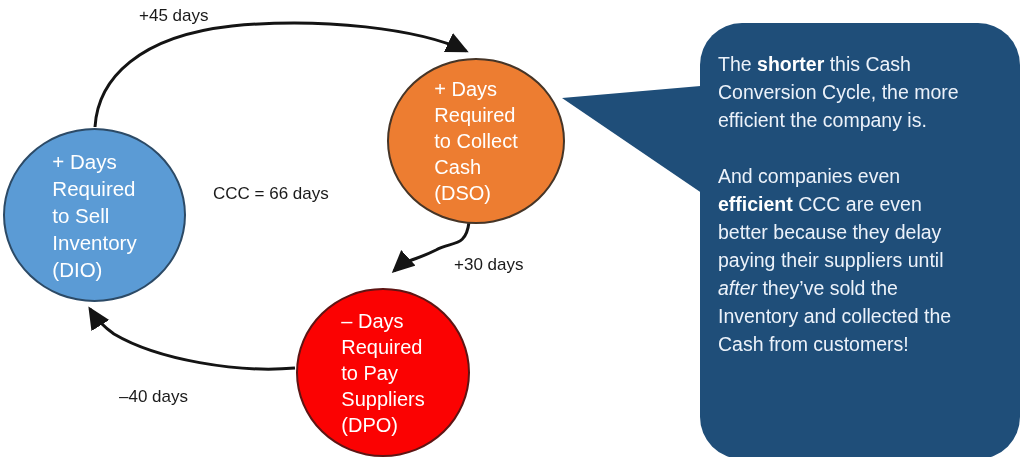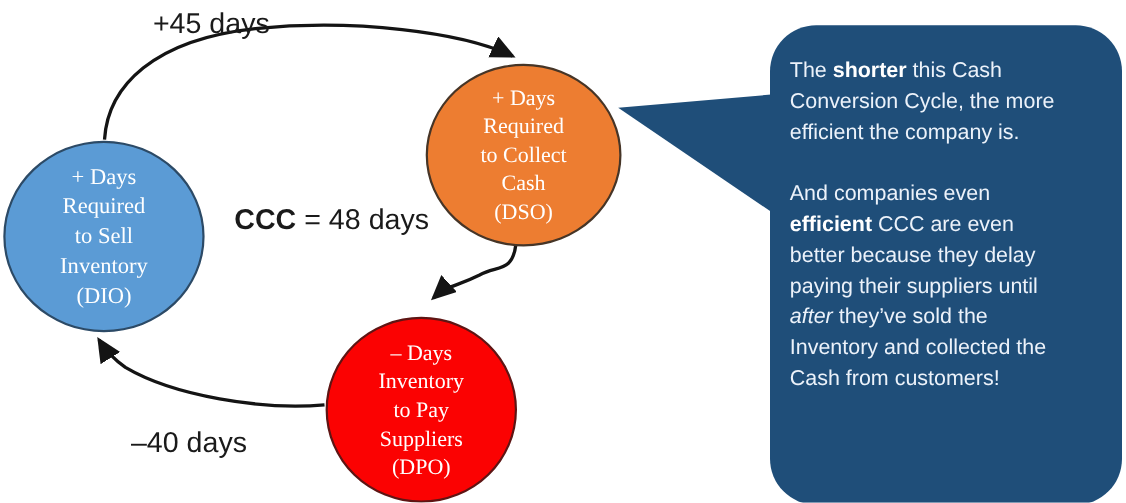--- a/index.html
+++ b/index.html
@@ -4,35 +4,35 @@
 <style>
   html,body{margin:0;padding:0;background:#ffffff;}
   .stage{
     position:relative;width:1024px;height:457px;overflow:hidden;
     background:#ffffff;
     font-family:"Liberation Sans",sans-serif;
   }
   .arrows-layer{position:absolute;left:0;top:0;width:1024px;height:457px;}
   .node{
     position:absolute;border-radius:50%;
-    display:flex;align-items:center;justify-content:center;text-align:center;
-    color:#ffffff;font-size:20px;line-height:26px;font-family:Liberation Serif, serif;
+    display:flex;align-items:center;justify-content:center;text-align:left;
+    color:#ffffff;font-size:20px;line-height:26px;
   }
   .node-label{white-space:pre-line;}
   .node-dio{left:3px;top:128px;width:179px;height:170px;background:#5B9BD5;border:2px solid #2C4A66;font-size:20.5px;line-height:27px;}
   .node-dso{left:387px;top:58px;width:174px;height:162px;background:#ED7D31;border:2px solid #463527;}
   .node-dpo{left:296px;top:288px;width:170px;height:165px;background:#FB0202;border:2px solid #5E1514;}
   .edge-label{
-    position:absolute;color:#1a1a1a;font-size:26px;white-space:nowrap;
+    position:absolute;color:#1a1a1a;font-size:17px;white-space:nowrap;
   }
   .lbl-45{left:139px;top:6px;}
   .lbl-30{left:454px;top:255px;}
   .lbl-40{left:119px;top:376px;margin-top:11px;}
   .lbl-ccc{left:213px;top:184px;}
-  .lbl-ccc b{font-weight:bold;}
+  .lbl-ccc b{font-weight:normal;}
   .callout{
     position:absolute;left:700px;top:23px;width:320px;height:436px;
     background:#1F4E79;border-radius:42px;box-sizing:border-box;
     padding:27px 16px 0 18px;
     color:#ECF2FA;font-size:19.5px;line-height:28px;
   }
   .callout p{margin:0 0 28px 0;max-width:256px;}
   .callout b{font-weight:bold;color:#ffffff;}
   .callout i{}
 </style>
@@ -66,29 +66,30 @@
   </div>
   <div class="node node-dso">
     <span class="node-label">+ Days
 Required
 to Collect
 Cash
 (DSO)</span>
   </div>
   <div class="node node-dpo">
     <span class="node-label">– Days
-Inventory
+Required
 to Pay
 Suppliers
 (DPO)</span>
   </div>
 
   <div class="edge-label lbl-45">+45 days</div>
+  <div class="edge-label lbl-30">+30 days</div>
   <div class="edge-label lbl-40">–40 days</div>
 
-  <div class="edge-label lbl-ccc"><b>CCC</b><span> = 48 days</span></div>
+  <div class="edge-label lbl-ccc"><b>CCC</b><span> = 66 days</span></div>
 
   <div class="callout">
     <p><span>The </span><b>shorter</b><span> this Cash Conversion Cycle, the more efficient the company is.</span></p>
     <p><span>And companies even </span><b>efficient</b><span> CCC are even better because they delay paying their suppliers until </span><i>after</i><span> they’ve sold the Inventory and collected the Cash from customers!</span></p>
   </div>
 
 </div>
 
 </body></html>

